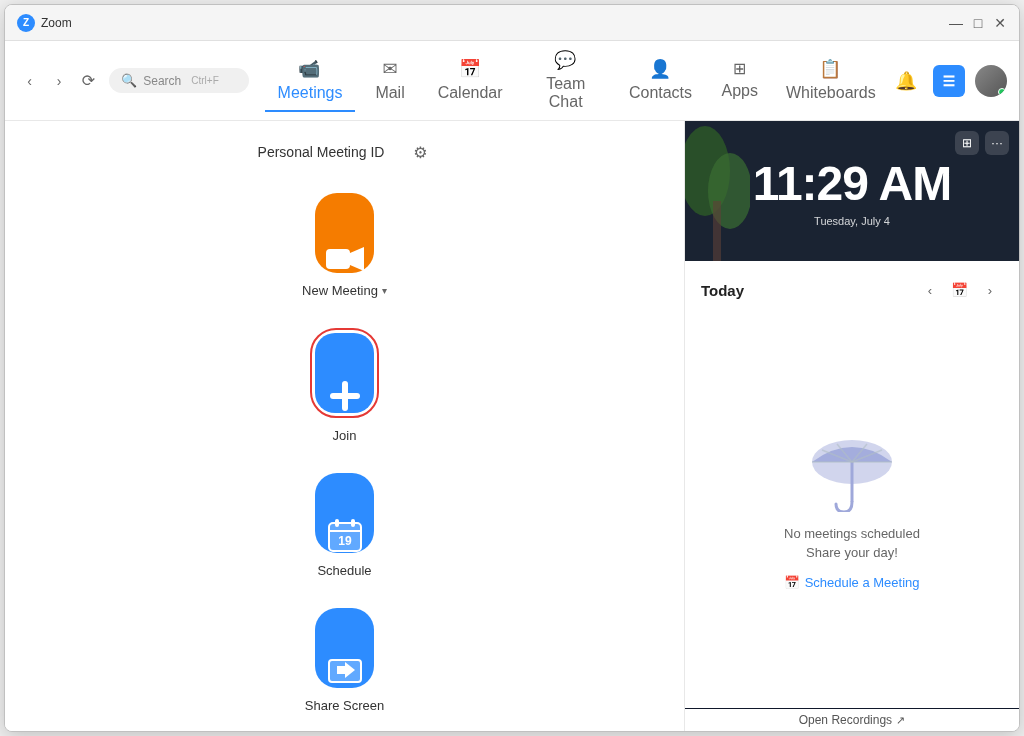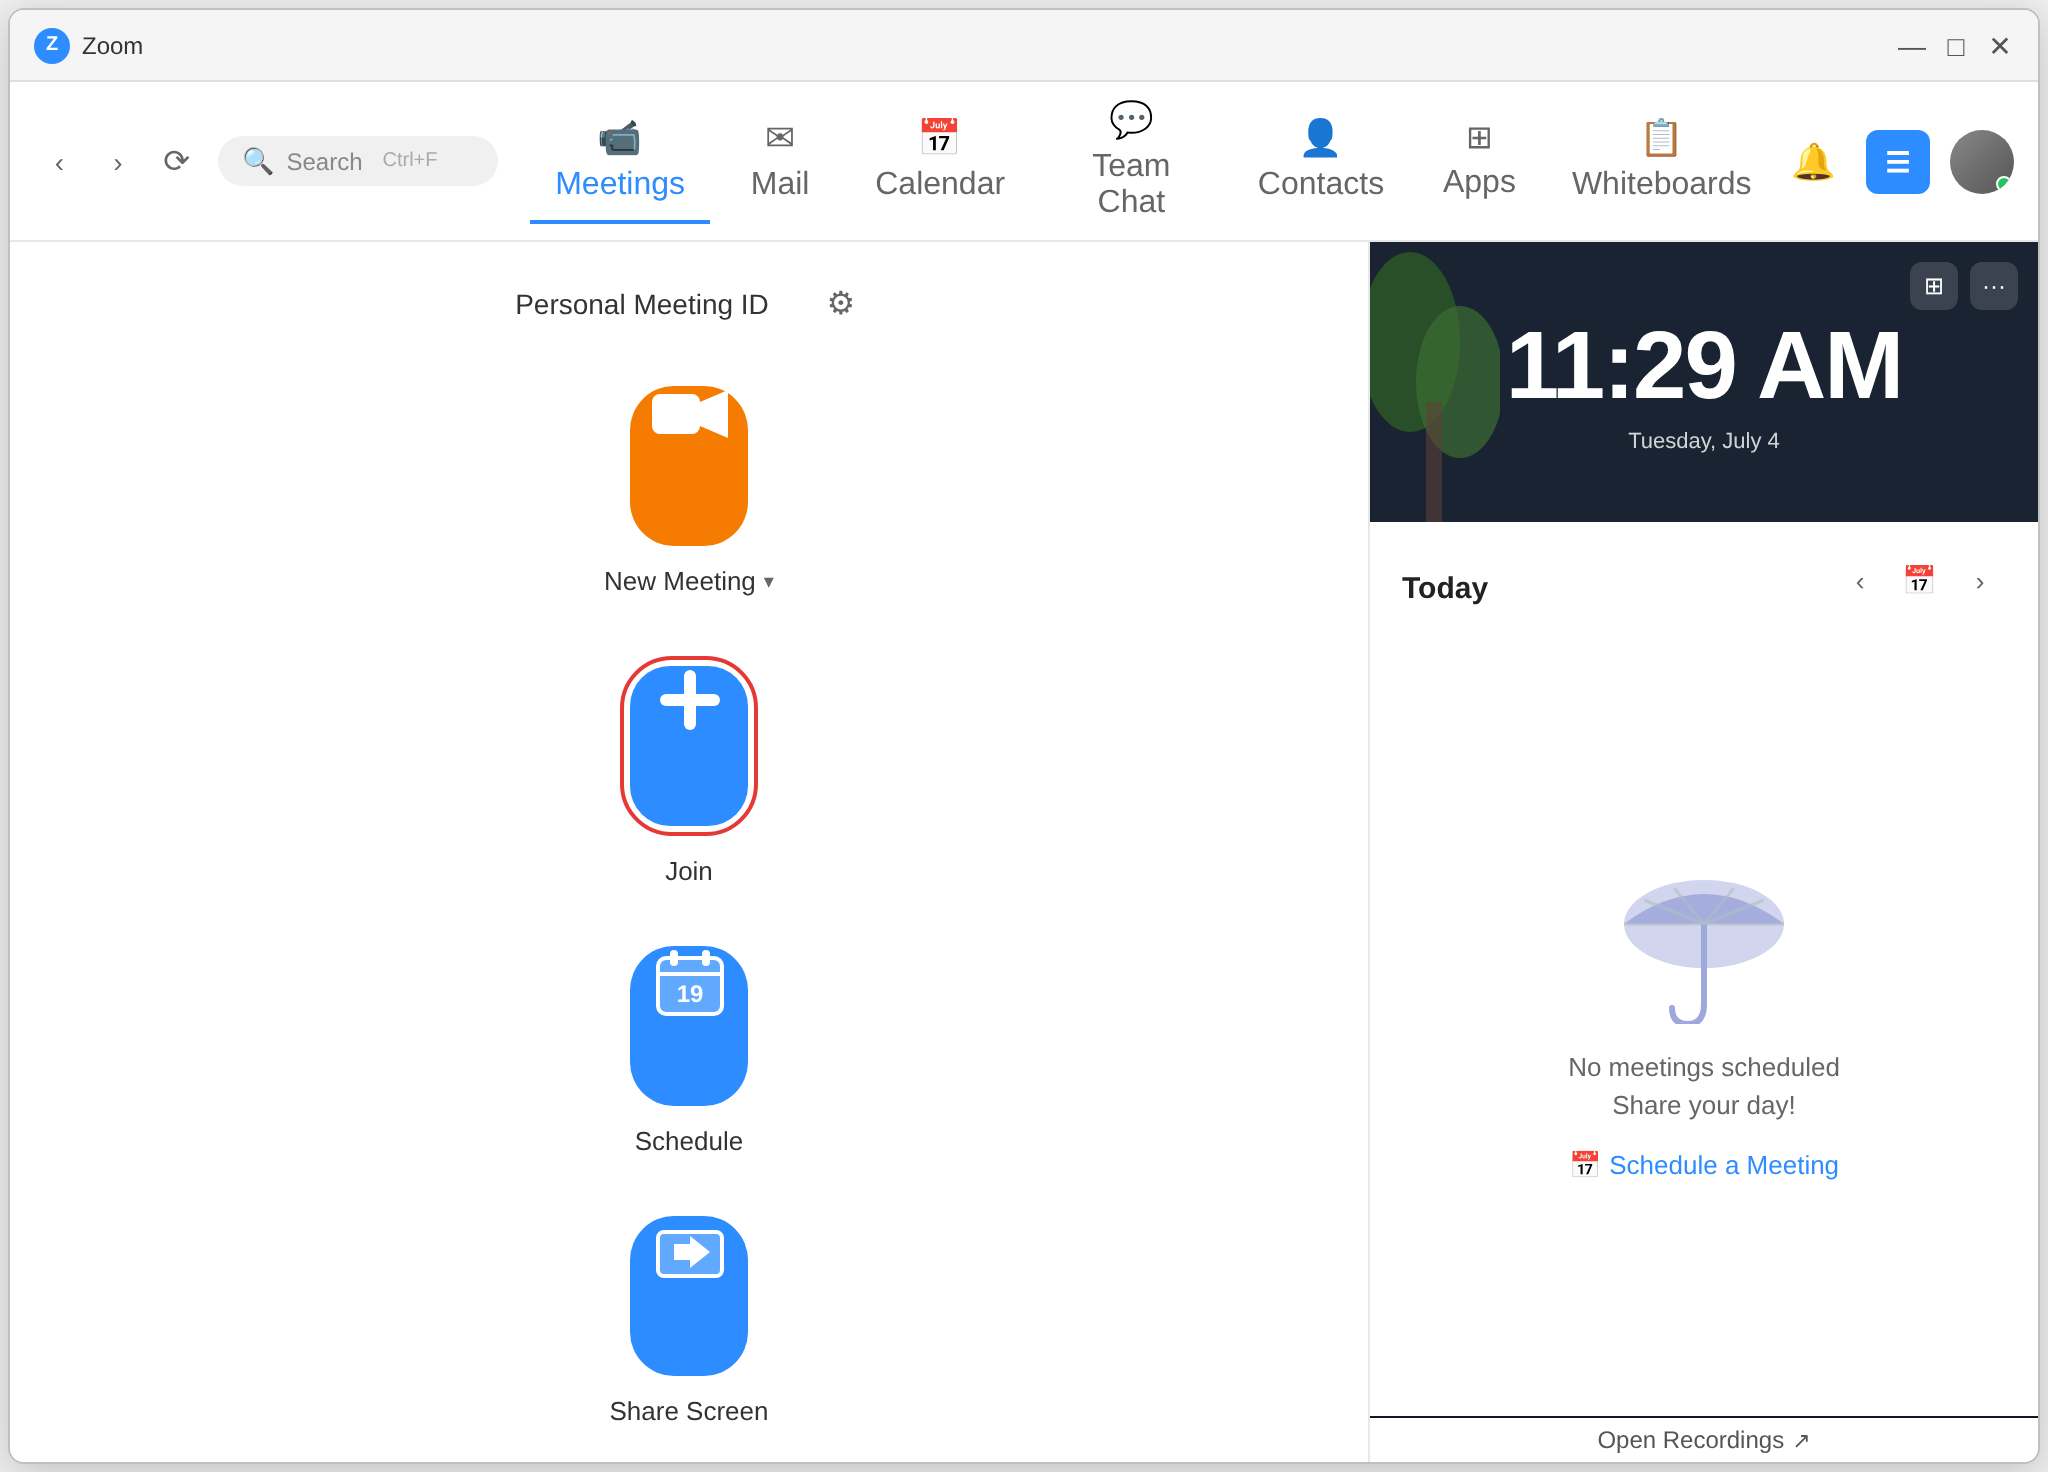--- a/index.html
+++ b/index.html
@@ -261,21 +261,21 @@
       gap: 10px;
       cursor: pointer;
     }
     .action-icon-btn {
       width: 59px;
       height: 80px;
       border-radius: 22px;
       border: none;
       cursor: pointer;
       display: flex;
-      align-items: flex-start;
+      align-items: flex-end;
       justify-content: center;
     }
     .action-icon-btn.orange { background: #F57C00; }
     .action-icon-btn.blue { background: #2D8CFF; }
     .action-label {
       font-size: 13px;
       color: #333;
       display: flex;
       align-items: center;
       gap: 4px;
@@ -330,21 +330,21 @@
       letter-spacing: -1px;
     }
     .clock-date {
       font-size: 11px;
       color: rgba(255,255,255,0.8);
       margin-top: 4px;
     }
     .today-section {
       padding: 16px 16px 0;
       display: flex;
-      align-items: flex-end;
+      align-items: center;
       justify-content: space-between;
     }
     .today-label {
       font-size: 15px;
       font-weight: 600;
       color: #222;
     }
     .today-nav {
       display: flex;
       align-items: center;

